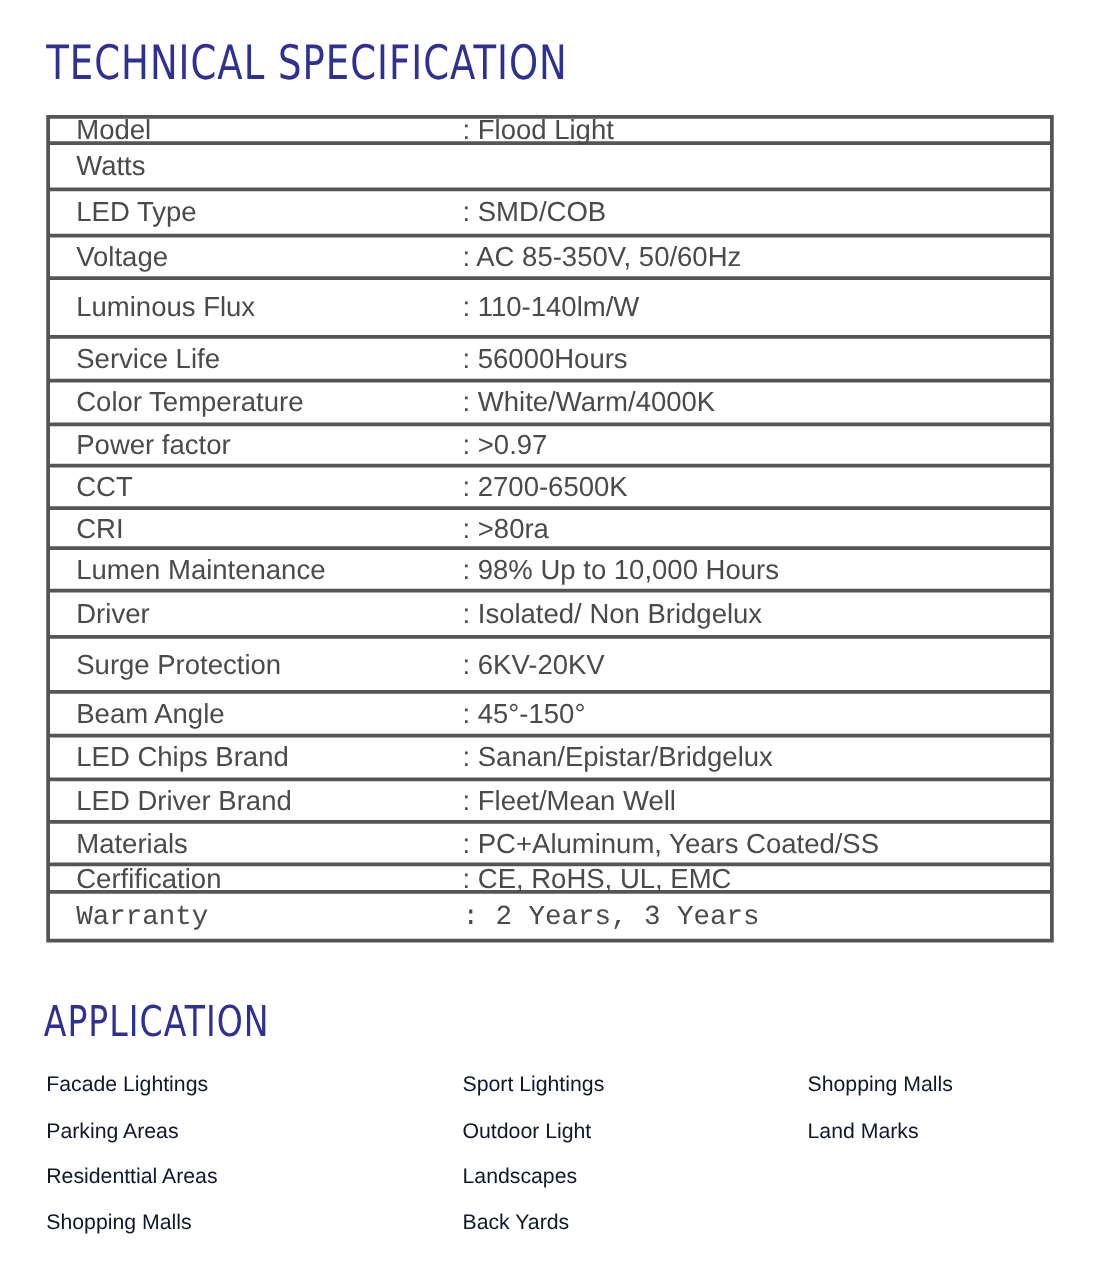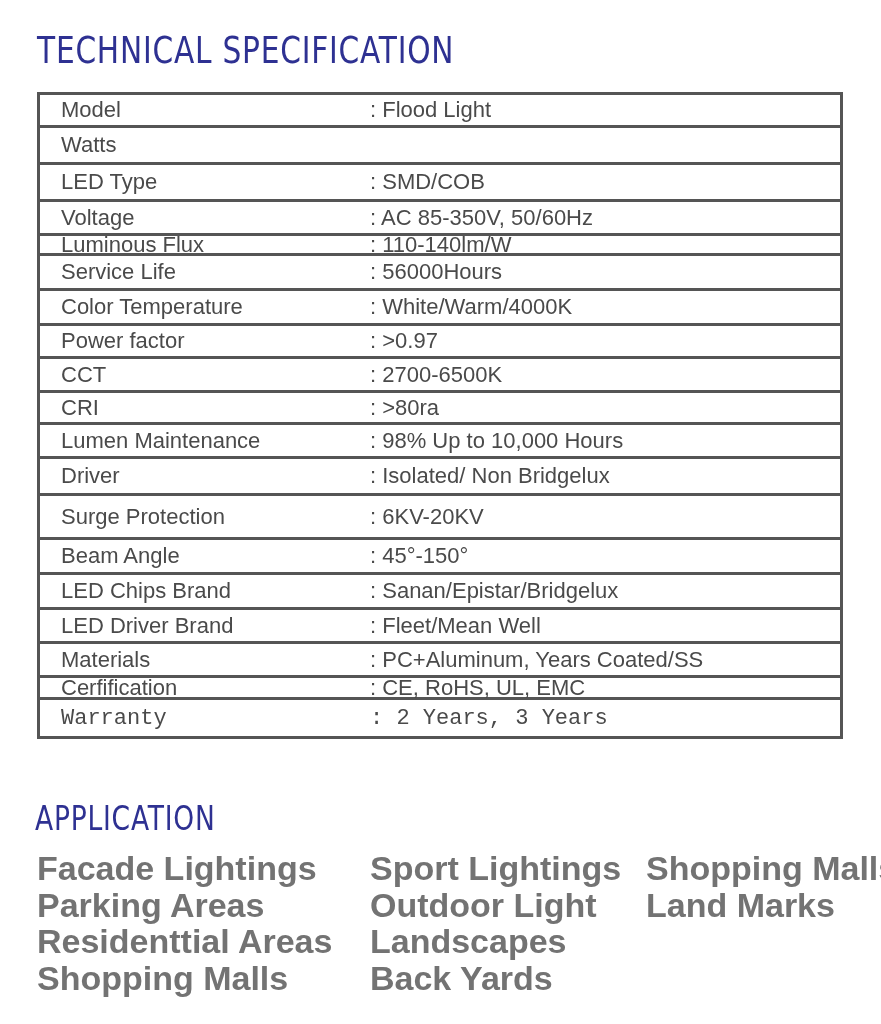--- a/index.html
+++ b/index.html
@@ -27,44 +27,44 @@
     .spec-value { flex: 1; }
     .app-title {
       position: absolute; left: 35px; top: 796px;
       font-family: "DejaVu Sans", sans-serif;
       font-size: 34px; line-height: 44px; color: #2e3192;
       letter-spacing: 1px;
       transform: scaleX(0.78); transform-origin: left top;
       white-space: nowrap;
     }
     .app-col { position: absolute; top: 850px; }
-    .app-item { font-size: 34px; line-height: 36.5px; color: #737373; white-space: nowrap; font-weight: bold; }
+    .app-item { font-size: 17px; line-height: 36.5px; color: #0f172a; white-space: nowrap; }
   </style>
 </head>
 <body>
 
 <div class="title">TECHNICAL SPECIFICATION</div>
 
 <div class="spec-table">
-  <div class="spec-row" style="height:33px">
+  <div class="spec-row" style="height:21px">
     <span class="spec-label">Model</span>
     <span class="spec-value">: Flood Light</span>
   </div>
   <div class="spec-row" style="height:37px">
     <span class="spec-label">Watts</span>
   </div>
   <div class="spec-row" style="height:37px">
     <span class="spec-label">LED Type</span>
     <span class="spec-value">: SMD/COB</span>
   </div>
   <div class="spec-row" style="height:34px">
     <span class="spec-label">Voltage</span>
     <span class="spec-value">: AC 85-350V, 50/60Hz</span>
   </div>
-  <div class="spec-row" style="height:20px">
+  <div class="spec-row" style="height:47px">
     <span class="spec-label">Luminous Flux</span>
     <span class="spec-value">: 110-140lm/W</span>
   </div>
   <div class="spec-row" style="height:35px">
     <span class="spec-label">Service Life</span>
     <span class="spec-value">: 56000Hours</span>
   </div>
   <div class="spec-row" style="height:35px">
     <span class="spec-label">Color Temperature</span>
     <span class="spec-value">: White/Warm/4000K</span>

